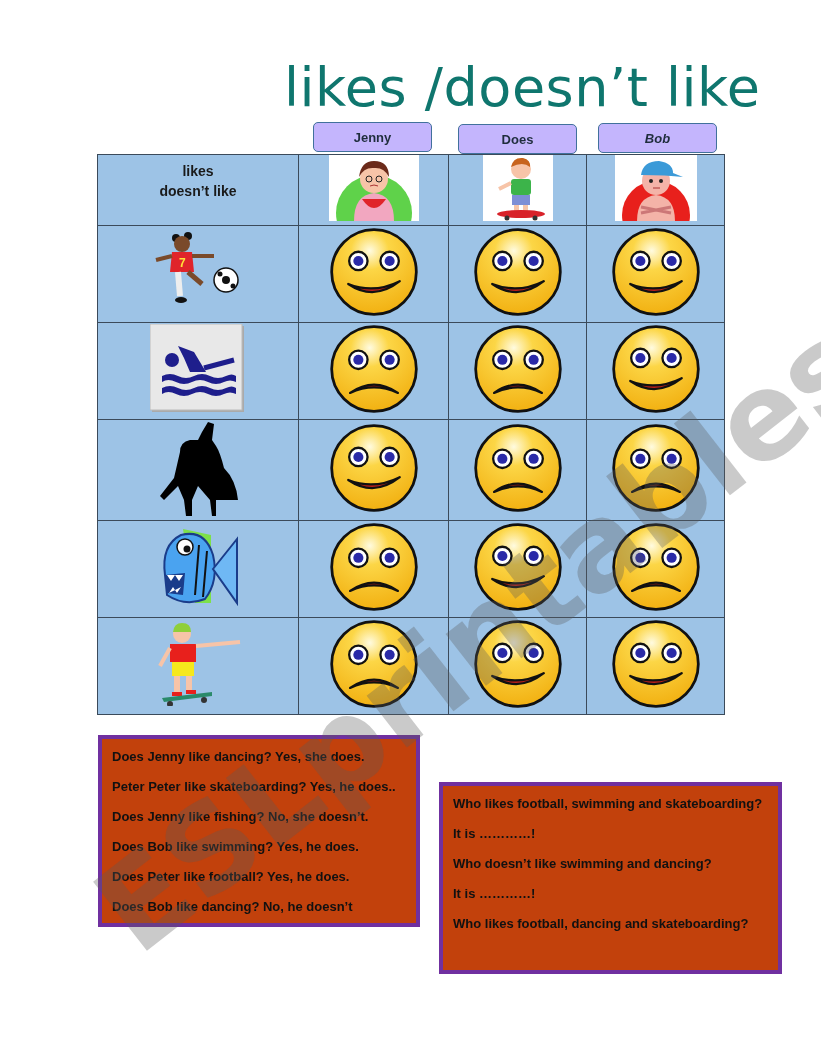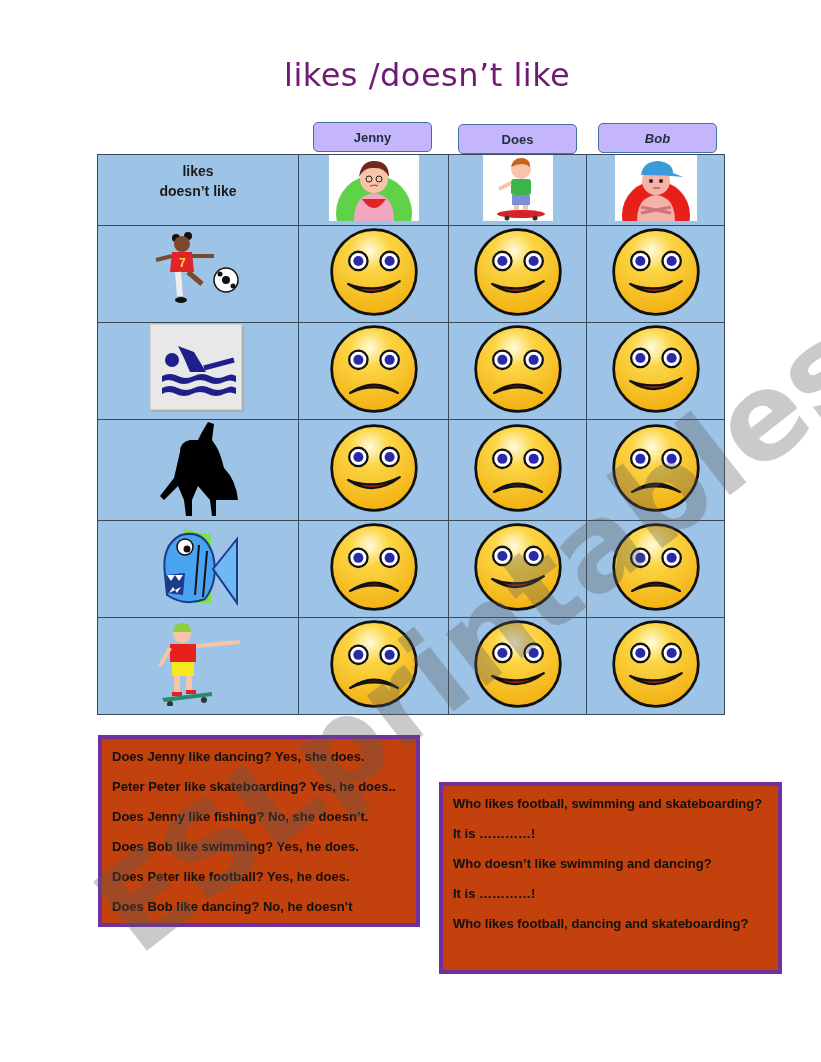--- a/index.html
+++ b/index.html
@@ -1,17 +1,17 @@
 <!DOCTYPE html>
 <html><head>
 <meta charset="utf-8">
 <style>
   html, body { margin:0; padding:0; background:#ffffff; }
   body { width:821px; height:1062px; position:relative; overflow:hidden; font-family:"Liberation Sans", sans-serif; }
-  .title { position:absolute; left:284px; top:56px; font-size:32px; color:#701a75; font-family:"DejaVu Sans", sans-serif; font-weight:normal; letter-spacing:0.5px; }
+  .title { position:absolute; left:284px; top:56px; font-size:54px; color:#0f766e; font-family:"DejaVu Sans", sans-serif; font-weight:normal; letter-spacing:0.5px; }
   .name-tab { position:absolute; height:30px; background:#c4b5fd; border:1.5px solid #41719c; border-radius:5px; color:#1f2d3d; font-weight:bold; font-size:13px; display:flex; align-items:center; justify-content:center; box-sizing:border-box; }
   table.grid { position:absolute; left:97px; top:154px; border-collapse:collapse; background:#9dc3e6; }
   table.grid td { border:1.3px solid #3b4a5a; padding:0; text-align:center; vertical-align:middle; }
   .hdr-label { font-weight:bold; font-size:14px; color:#1a1a1a; line-height:20px; padding-bottom:18px; }
   .pic { display:inline-block; }
   .smiley { display:inline-block; width:92px; height:92px; }
   .qbox { position:absolute; border:4px solid #7030a0; background:#c2410c; box-sizing:border-box; }
   .qline { font-weight:bold; font-size:13px; color:#111; height:30px; line-height:30px; padding-left:10px; white-space:nowrap; }
   .wm { position:absolute; left:70px; top:440px; font-size:120px; font-weight:bold; color:rgba(90,90,90,0.32); transform:rotate(-38deg); transform-origin:left top; white-space:nowrap; pointer-events:none; font-family:"DejaVu Sans", sans-serif; top:870px; }
 </style>

